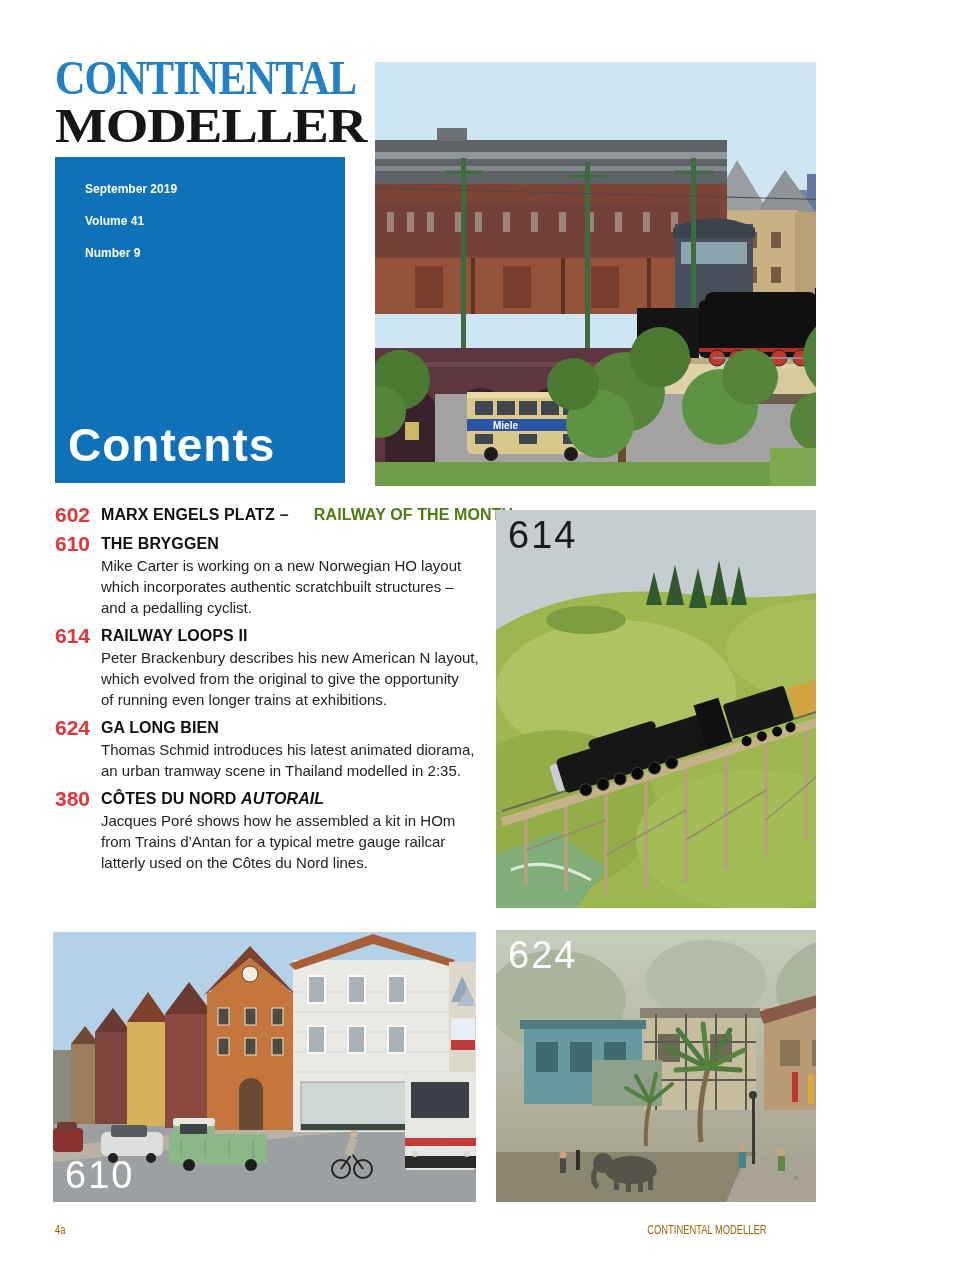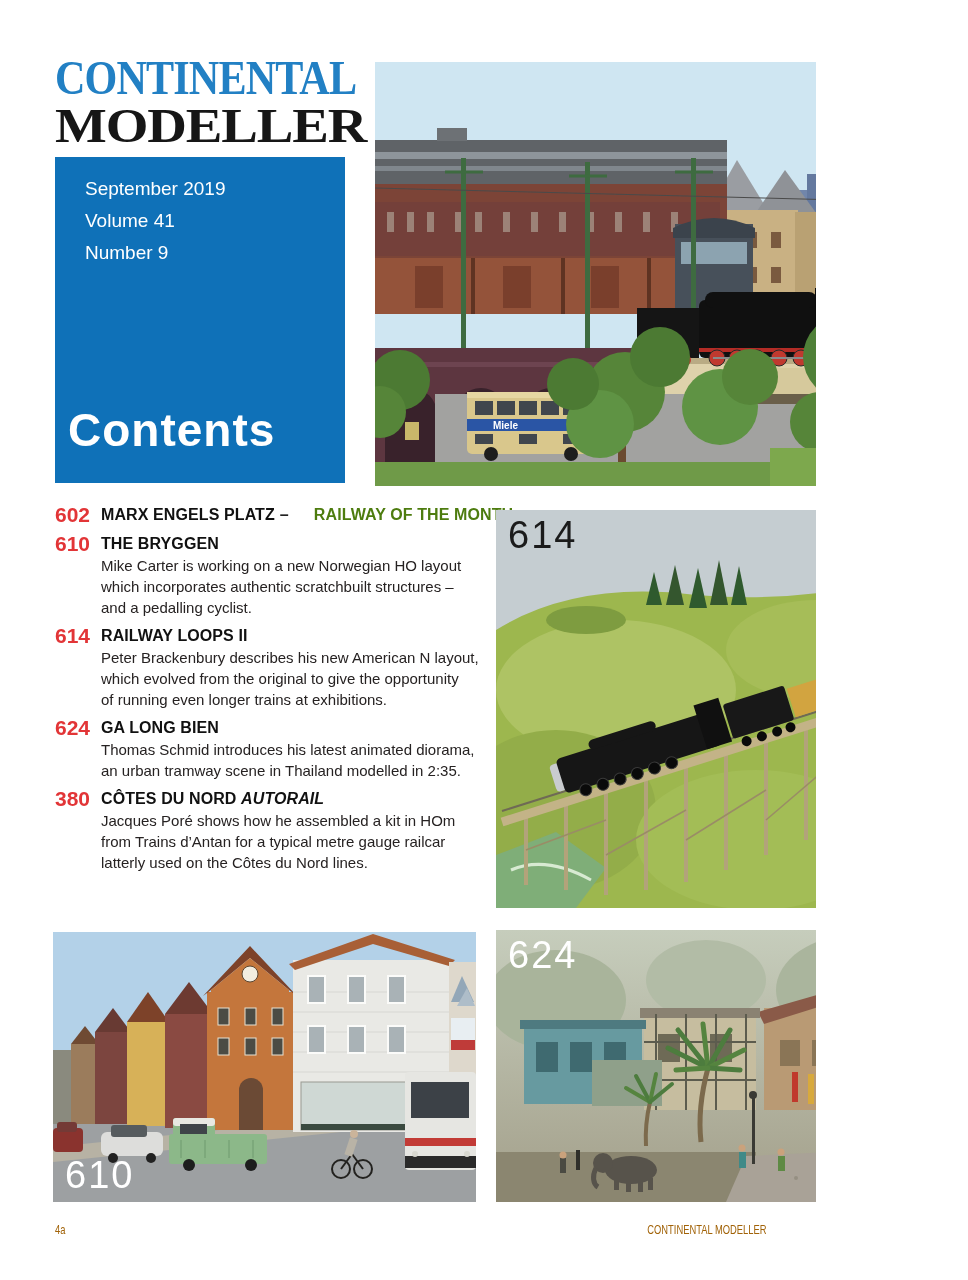--- a/index.html
+++ b/index.html
@@ -8,23 +8,23 @@
 
   
   .masthead{position:absolute;left:55px;top:54px;width:300px;line-height:0.98;}
   .masthead .l1, .masthead .l2{display:block;font-family:"Liberation Serif",serif;
         font-weight:700;font-size:49px;letter-spacing:-1px;transform-origin:left top;}
   .masthead .l1{color:#2280c4;transform:scaleX(0.86);}
   .masthead .l2{color:#161616;transform:scaleX(1.12);}
 
   
   .issue-panel{position:absolute;left:55px;top:157px;width:290px;height:326px;background:#0f71b8;}
-  .issue-lines{position:absolute;left:30px;top:16px;color:#fff;font-weight:400;
-        font-size:19px;line-height:32px;}
-  .contents-heading{position:absolute;left:13px;bottom:26px;color:#fff;font-weight:700;
+  .issue-lines{position:absolute;left:30px;top:16px;color:#fff;font-weight:700;
+        font-size:12px;line-height:32px;}
+  .contents-heading{position:absolute;left:13px;bottom:11px;color:#fff;font-weight:700;
         font-size:46px;letter-spacing:1px;}
 
   
   .photo{position:absolute;overflow:hidden;background:#ccc;}
   .photo svg{display:block;width:100%;height:100%;}
   .photo-label{position:absolute;font-size:38px;letter-spacing:2px;color:#1b1b1b;line-height:1;}
   .photo-label.light{color:#ffffff;}
   .ph-top{left:375px;top:62px;width:543px;height:424px;}
   .ph-mohawk{left:496px;top:510px;width:422px;height:398px;}
   .ph-bryggen{left:53px;top:932px;width:423px;height:270px;}

